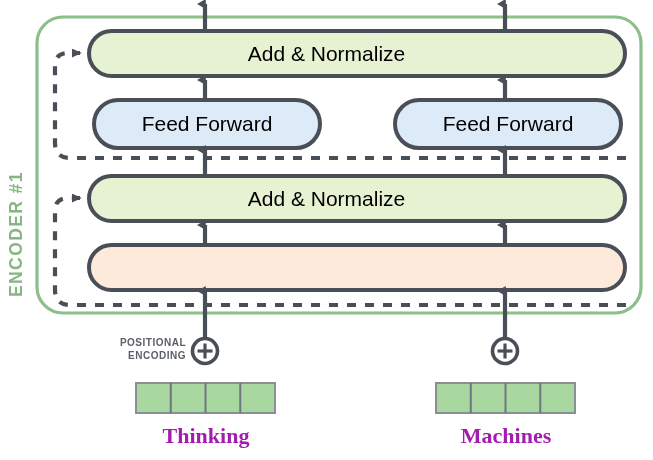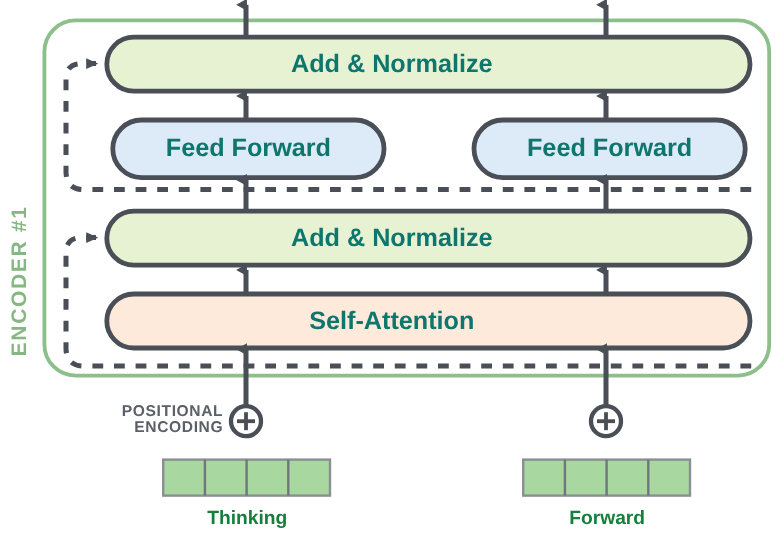--- a/index.html
+++ b/index.html
@@ -23,54 +23,55 @@
     top: 0;
     width: 653px;
     height: 460px;
   }
   .lbl {
     position: absolute;
     white-space: pre;
     line-height: 1;
   }
   .box-label {
-    color: #0f766e;
+    color: #000000;
     font-size: 21px;
-    font-weight: 700;
+    font-weight: 400;
   }
   .encoder-label {
     color: #86b783;
     font-size: 17.5px;
     font-weight: 700;
     letter-spacing: 1.4px;
     transform-origin: left top;
     transform: rotate(-90deg);
   }
   .pos-enc-label {
     color: #5b6068;
-    font-size: 13px;
+    font-size: 10px;
     font-weight: 700;
     letter-spacing: 0.5px;
     text-align: right;
     line-height: 13px;
     white-space: pre-line;
   }
   .xlabel {
     color: #4e9a4e;
     font-size: 19px;
     font-weight: 700;
   }
   .xlabel sub {
     font-size: 13px;
   }
   .word {
-    color: #15803d;
-    font-size: 16px;
+    color: #a21caf;
+    font-size: 22px;
     font-weight: 700;
     text-align: center;
+    font-family: Liberation Serif, serif;
   }
 </style>
 </head>
 <body>
 
 <div id="stage">
 
   <svg id="svg-layer" viewBox="0 0 653 460">
     <defs>
       <marker id="arrowUp" markerWidth="10" markerHeight="9" refX="5" refY="8.2" orient="auto" markerUnits="userSpaceOnUse">
@@ -136,24 +137,23 @@
   <div class="lbl encoder-label" style="left: 8px; top: 297px;">ENCODER #1</div>
 
   <div class="lbl box-label" style="left: 0; top: 43px; width: 653px; text-align: center;">Add &amp; Normalize</div>
 
   <div class="lbl box-label" style="left: 94px; top: 113px; width: 226px; text-align: center;">Feed Forward</div>
 
   <div class="lbl box-label" style="left: 395px; top: 113px; width: 226px; text-align: center;">Feed Forward</div>
 
   <div class="lbl box-label" style="left: 0; top: 188px; width: 653px; text-align: center;">Add &amp; Normalize</div>
 
-  <div class="lbl box-label" style="left: 0; top: 257px; width: 653px; text-align: center;">Self-Attention</div>
 
   <div class="lbl pos-enc-label" style="left: 58px; top: 336px; width: 128px;">POSITIONAL
 ENCODING</div>
 
 
 
   <div class="lbl word" style="left: 106px; top: 425px; width: 200px;">Thinking</div>
 
-  <div class="lbl word" style="left: 406px; top: 425px; width: 200px;">Forward</div>
+  <div class="lbl word" style="left: 406px; top: 425px; width: 200px;">Machines</div>
 
 </div>
 
 </body></html>

